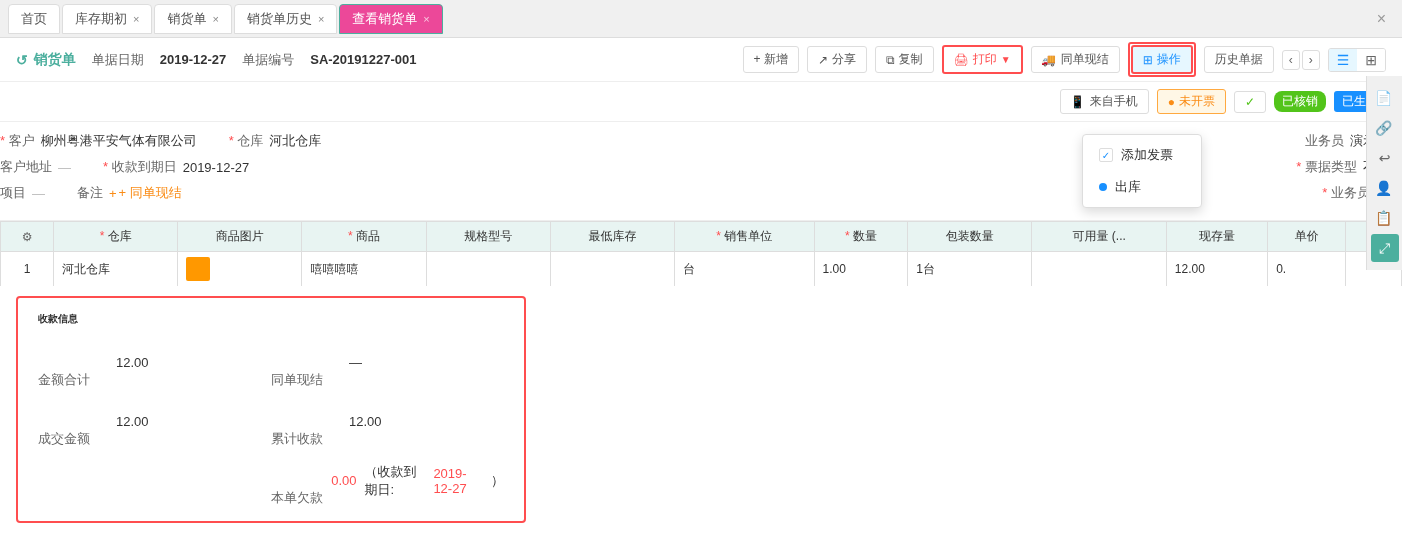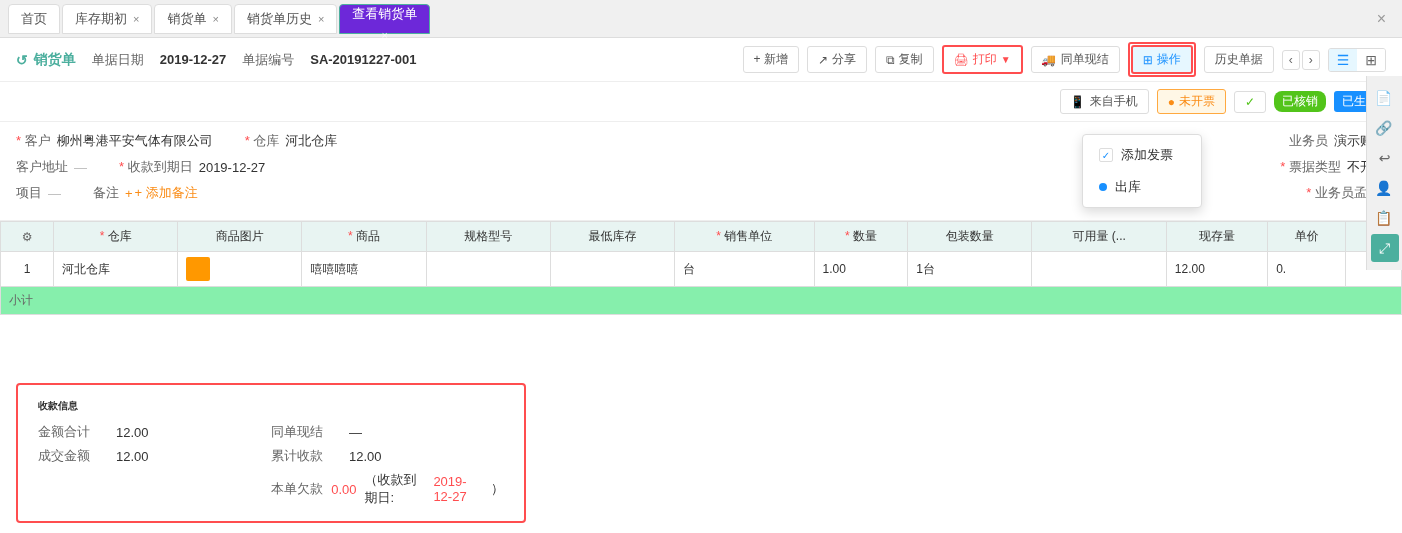--- a/index.html
+++ b/index.html
@@ -9,21 +9,21 @@
     .tab-bar {
       display: flex; align-items: center; background: #f0f0f0; border-bottom: 1px solid #ddd;
       height: 38px; padding: 0 8px; gap: 2px;
     }
     .tab {
       display: flex; align-items: center; padding: 0 12px; height: 30px; border-radius: 4px 4px 0 0;
       cursor: pointer; font-size: 13px; gap: 6px; border: 1px solid transparent;
       background: transparent; color: #555;
     }
     .tab.active {
-      background: #6d28d9; color: #fff; border-color: #4caf9e; flex-direction: column;
+      background: #ec4899; color: #fff; border-color: #4caf9e;
     }
     .tab.normal { background: #fff; border-color: #ddd; color: #555; }
     .tab-close { font-size: 11px; color: inherit; opacity: 0.7; cursor: pointer; }
     .close-x { margin-left: auto; font-size: 16px; color: #999; cursor: pointer; padding: 0 8px; }
 
     
     .main { background: #fff; height: calc(533px - 38px); display: flex; flex-direction: column; }
 
     
     .doc-header {
@@ -49,21 +49,21 @@
     .toolbar2 {
       display: flex; align-items: center; justify-content: flex-end; padding: 6px 16px;
       border-bottom: 1px solid #eee; gap: 8px; height: 40px;
     }
     .btn-sm { padding: 3px 10px; border: 1px solid #ddd; border-radius: 3px; background: #fff; cursor: pointer; font-size: 12px; color: #555; display: flex; align-items: center; gap: 4px; }
     .btn-sm.open-btn { background: #fff7e6; border-color: #ffa940; color: #fa8c16; }
     .badge-green { background: #52c41a; color: #fff; padding: 2px 8px; border-radius: 8px; font-size: 12px; }
     .badge-blue { background: #1890ff; color: #fff; padding: 2px 8px; border-radius: 3px; font-size: 12px; }
 
     
-    .form-section { padding: 10px 16px; border-bottom: 1px solid #eee; }
+    .form-section { padding: 10px 0; border-bottom: 1px solid #eee; }
     .form-row { display: flex; align-items: center; margin-bottom: 8px; gap: 32px; }
     .form-field { display: flex; align-items: center; gap: 6px; }
     .form-label { color: #666; white-space: nowrap; }
     .form-label.required::before { content: '* '; color: #ff4d4f; }
     .form-value { color: #333; font-weight: 500; }
     .form-value.placeholder { color: #bbb; }
     .add-note { color: #fa8c16; cursor: pointer; display: flex; align-items: center; gap: 2px; }
 
     
     .table-wrap { flex: 1; overflow: auto; }
@@ -77,21 +77,21 @@
     .required-star { color: #ff4d4f; }
 
     
     .payment-box {
       margin: 10px 16px; padding: 14px 20px; border: 2px solid #ff4d4f;
       border-radius: 4px; background: #fff; width: 510px;
     }
     .payment-title { font-weight: bold; font-size: 10px; margin-bottom: 10px; }
     .payment-grid { display: grid; grid-template-columns: 1fr 1fr; gap: 6px 0; }
     .payment-row { display: flex; align-items: center; gap: 8px; }
-    .payment-label { color: #666; width: 70px; }
+    .payment-label { color: #666; width: 70px; margin-top: 35px; }
     .payment-value { color: #333; font-weight: 500; }
     .payment-value.red { color: #ff4d4f; }
 
     
     .right-sidebar {
       position: absolute; right: 0; top: 38px; width: 36px;
       background: #f0f0f0; border-left: 1px solid #ddd;
       display: flex; flex-direction: column; align-items: center;
       gap: 2px; padding: 8px 4px;
     }
@@ -259,21 +259,21 @@
       </div>
       <div class="form-row">
         <div class="form-field">
           <span class="form-label">项目</span>
           <span class="form-value placeholder">—</span>
         </div>
         <div class="form-field">
           <span class="form-label">备注</span>
           <span class="add-note">
             <span>+</span>
-            <span>+ 添加备注</span>
+            <span>+ 同单现结</span>
           </span>
         </div>
         <div class="form-field" style="margin-left:auto;">
           <span class="form-label required">业务员孟</span>
           <span class="form-value placeholder">—</span>
         </div>
       </div>
     </div>
 
     <div class="table-wrap">

